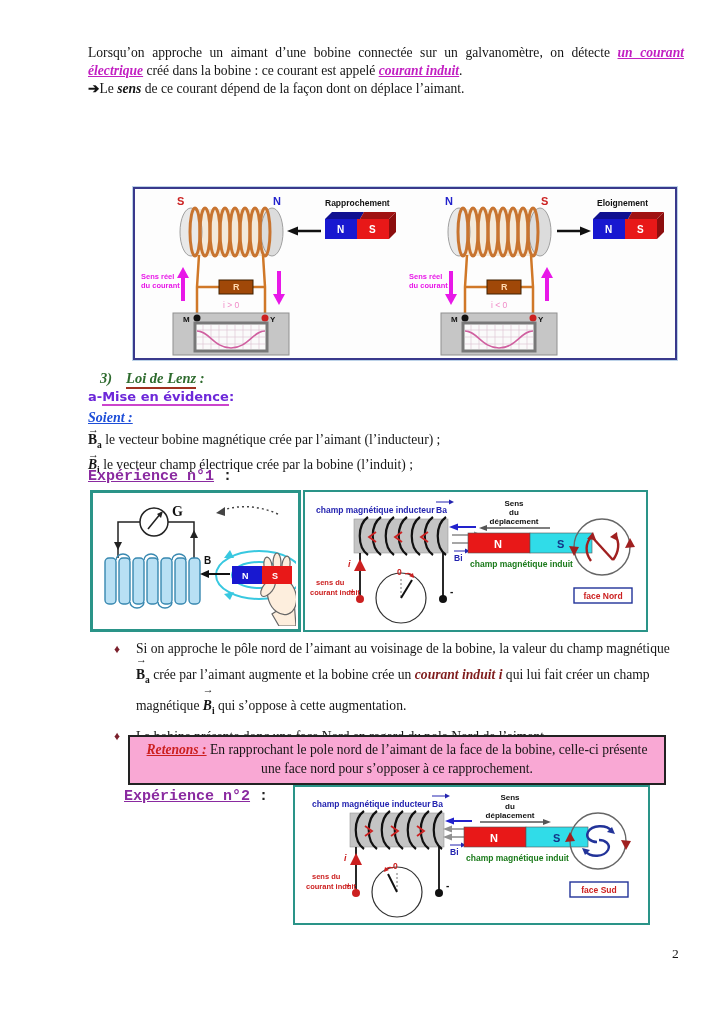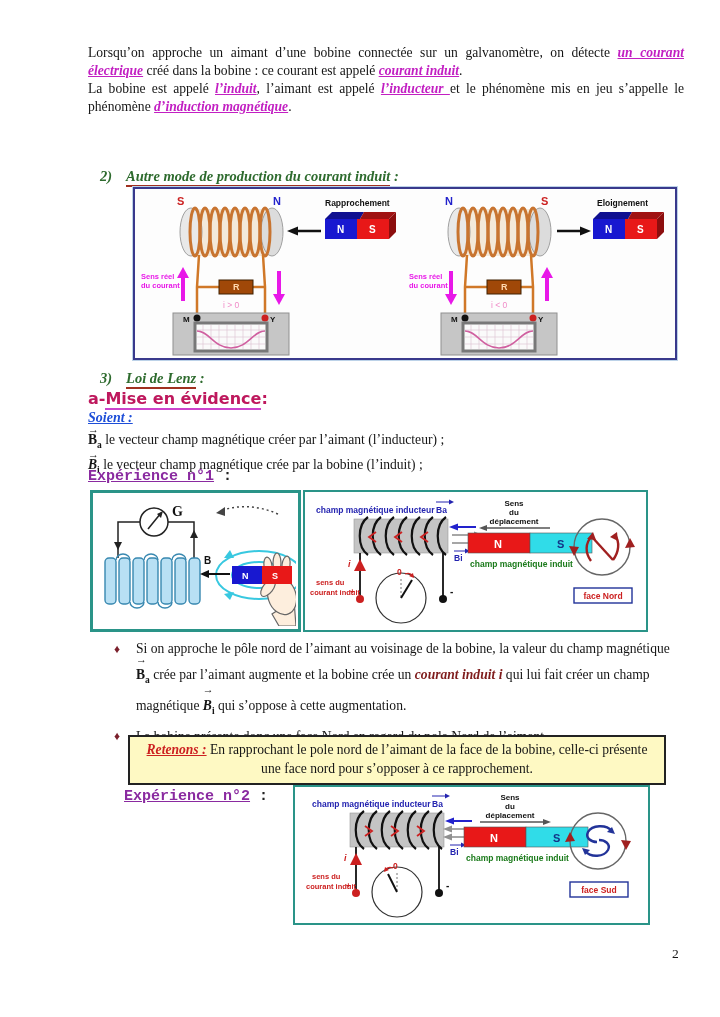--- a/index.html
+++ b/index.html
@@ -13,21 +13,21 @@
   .mag{color:#c21fc2;font-weight:bold;font-style:italic;text-decoration:underline;}
   .em-bi{font-weight:bold;font-style:italic;}
   .u-b{font-weight:bold;text-decoration:underline;}
   .it{font-style:italic;}
   .arr{font-weight:bold;}
 
   
   .h-green{color:#2e6b2e;font-weight:bold;font-style:italic;font-size:14.5px;}
   .h-green .hu{border-bottom:2px solid #a03020;padding-bottom:1px;}
   .h-num{margin-right:14px;}
-  .mise{font-family:"DejaVu Sans",sans-serif;font-weight:bold;color:#be185d;font-size:16px;}
+  .mise{font-family:"DejaVu Sans",sans-serif;font-weight:bold;color:#6d28d9;font-size:13px;}
   .mise .mu{border-bottom:2px solid #cc44cc;padding-bottom:0px;}
   .soient{color:#1d4ed8;font-weight:bold;font-style:italic;font-size:14px;text-decoration:underline;}
   .exp-h{font-family:"Liberation Mono","DejaVu Sans Mono",monospace;font-weight:bold;
          color:#8a2aa0;font-size:15px;}
   .exp-h .eu{text-decoration:underline;}
   .exp-h .colon{color:#222;}
 
   
   .vec{position:relative;display:inline-block;font-weight:bold;}
   .vec .vec-arrow{position:absolute;top:-0.78em;left:0;font-size:0.8em;line-height:1;font-style:normal;}
@@ -50,43 +50,40 @@
   
   .bullets{left:90px;top:636px;width:592px;font-size:13.6px;}
   .bullet{position:relative;padding-left:46px;margin:0 0 4px 0;}
   .bullet .dia{position:absolute;left:24px;top:0;color:#7a1f2b;font-size:12px;}
   .b1{line-height:26px;}
   .b2{line-height:19px;}
   .ci{color:#7f1d1d;font-weight:bold;font-style:italic;}
   .fn{text-decoration:underline;}
 
   
-  .retenons{left:128px;top:735px;width:538px;box-sizing:border-box;background:#fef9c3;
+  .retenons{left:128px;top:735px;width:538px;box-sizing:border-box;background:#f9a8d4;
             border:2px solid #222;text-align:center;font-size:13.6px;line-height:19px;
             padding:3px 12px 5px 12px;}
   .ret-label{color:#cc2020;font-weight:bold;font-style:italic;text-decoration:underline;}
 
   .pagenum{left:672px;top:946px;font-size:13.5px;}
 
   svg text{font-family:"Liberation Sans",sans-serif;}
   .sserif{font-family:"Liberation Serif",serif;}
 </style>
 </head>
 <body>
 
 <div class="page">
 
   <div class="abs intro">
     <p><span>Lorsqu’on approche un aimant d’une bobine connectée sur un galvanomètre, on détecte </span><span class="mag">un courant électrique</span><span> créé dans la bobine : ce courant est appelé </span><span class="mag">courant induit</span><span>.</span></p>
-    <p><span>La bobine est appelé </span><span class="mag">l’induit</span><span>, l’aimant est appelé </span><span class="mag">l’inducteur </span><span>et le phénomène mis en jeu s’appelle le phénomène </span><span class="mag">d’induction magnétique</span><span>.</span></p>
-  </div>
-
-  <div class="abs h-green" style="left:100px;top:168px;">
-    <span class="h-num">2)</span><span class="hu">Autre mode de production du courant induit</span><span> :</span>
-  </div>
+    <p><span class="arr">➔</span><span>Le </span><span class="em-bi">sens</span><span> de ce courant dépend de la façon dont on déplace l’aimant.</span></p>
+  </div>
+
 
   <div class="abs fig1">
 
     <svg width="264" height="166" viewBox="0 0 264 166">
       <g>
         <rect x="52" y="18" width="80" height="47" fill="#f3e9da"></rect>
         <ellipse cx="133" cy="41" rx="11" ry="24" fill="#dcdcdc" stroke="#a0a0a0"></ellipse>
         <ellipse cx="52" cy="41" rx="11" ry="24" fill="#e9e9e9" stroke="#a0a0a0"></ellipse>
         <g fill="none" stroke="#c87430" stroke-width="3">
           <ellipse cx="56" cy="41" rx="5" ry="24"></ellipse>
@@ -240,24 +237,24 @@
 
   <div class="abs mise" style="left:88px;top:389px;">
     <span>a-</span><span class="mu">Mise en évidence</span><span>:</span>
   </div>
 
   <div class="abs soient" style="left:88px;top:410px;">
     <span>Soient :</span>
   </div>
 
   <div class="abs vecline" style="left:88px;top:432px;">
-    <span class="vec"><span class="vec-arrow">→</span><span class="vec-b">B</span><sub>a</sub></span><span> le vecteur champ magnétique créer par l’aimant (l’inducteur) ;</span>
+    <span class="vec"><span class="vec-arrow">→</span><span class="vec-b">B</span><sub>a</sub></span><span> le vecteur bobine magnétique crée par l’aimant (l’inducteur) ;</span>
   </div>
   <div class="abs vecline" style="left:88px;top:457px;">
-    <span class="vec i"><span class="vec-arrow">→</span><span class="vec-b">B</span><sub>i</sub></span><span> le vecteur champ magnétique crée par la bobine (l’induit) ;</span>
+    <span class="vec i"><span class="vec-arrow">→</span><span class="vec-b">B</span><sub>i</sub></span><span> le vecteur champ électrique crée par la bobine (l’induit) ;</span>
   </div>
 
   <div class="abs exp-h" style="left:88px;top:468px;">
     <span class="eu">Expérience n°1</span><span class="colon"> :</span>
   </div>
 
   <div class="abs expbox exp1L">
     <svg width="200" height="130" viewBox="0 0 200 130">
       <g>
         <circle cx="58" cy="26" r="14" fill="#fff" stroke="#222" stroke-width="1.5"></circle>

